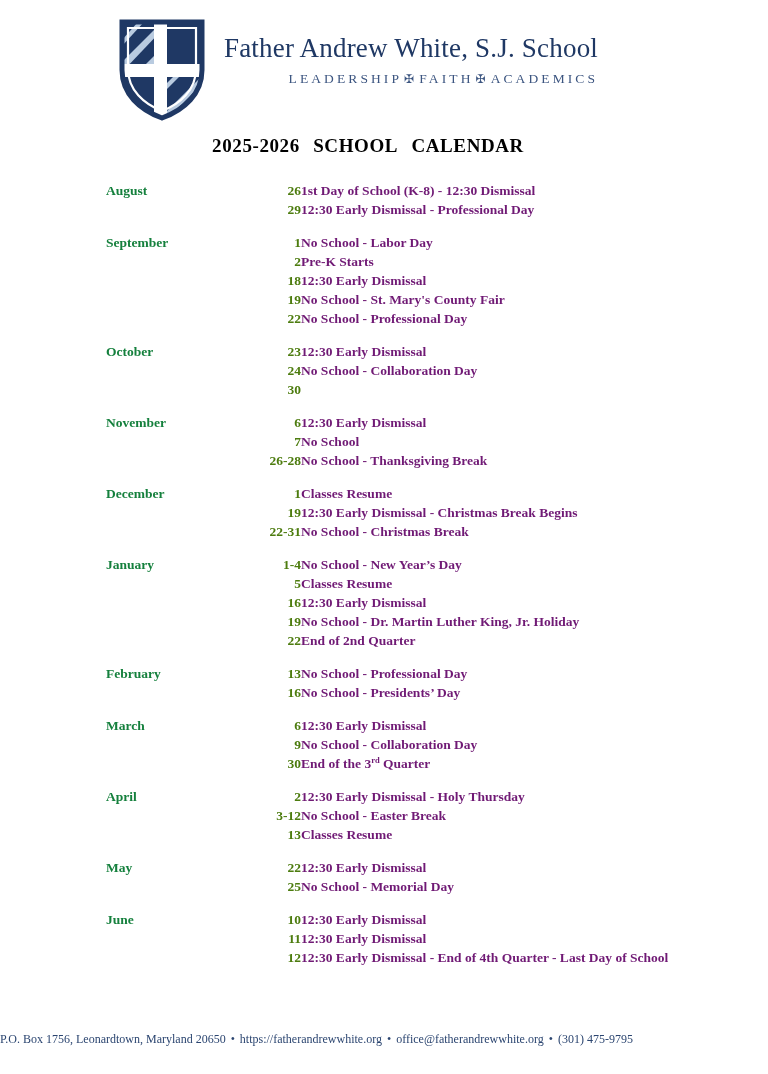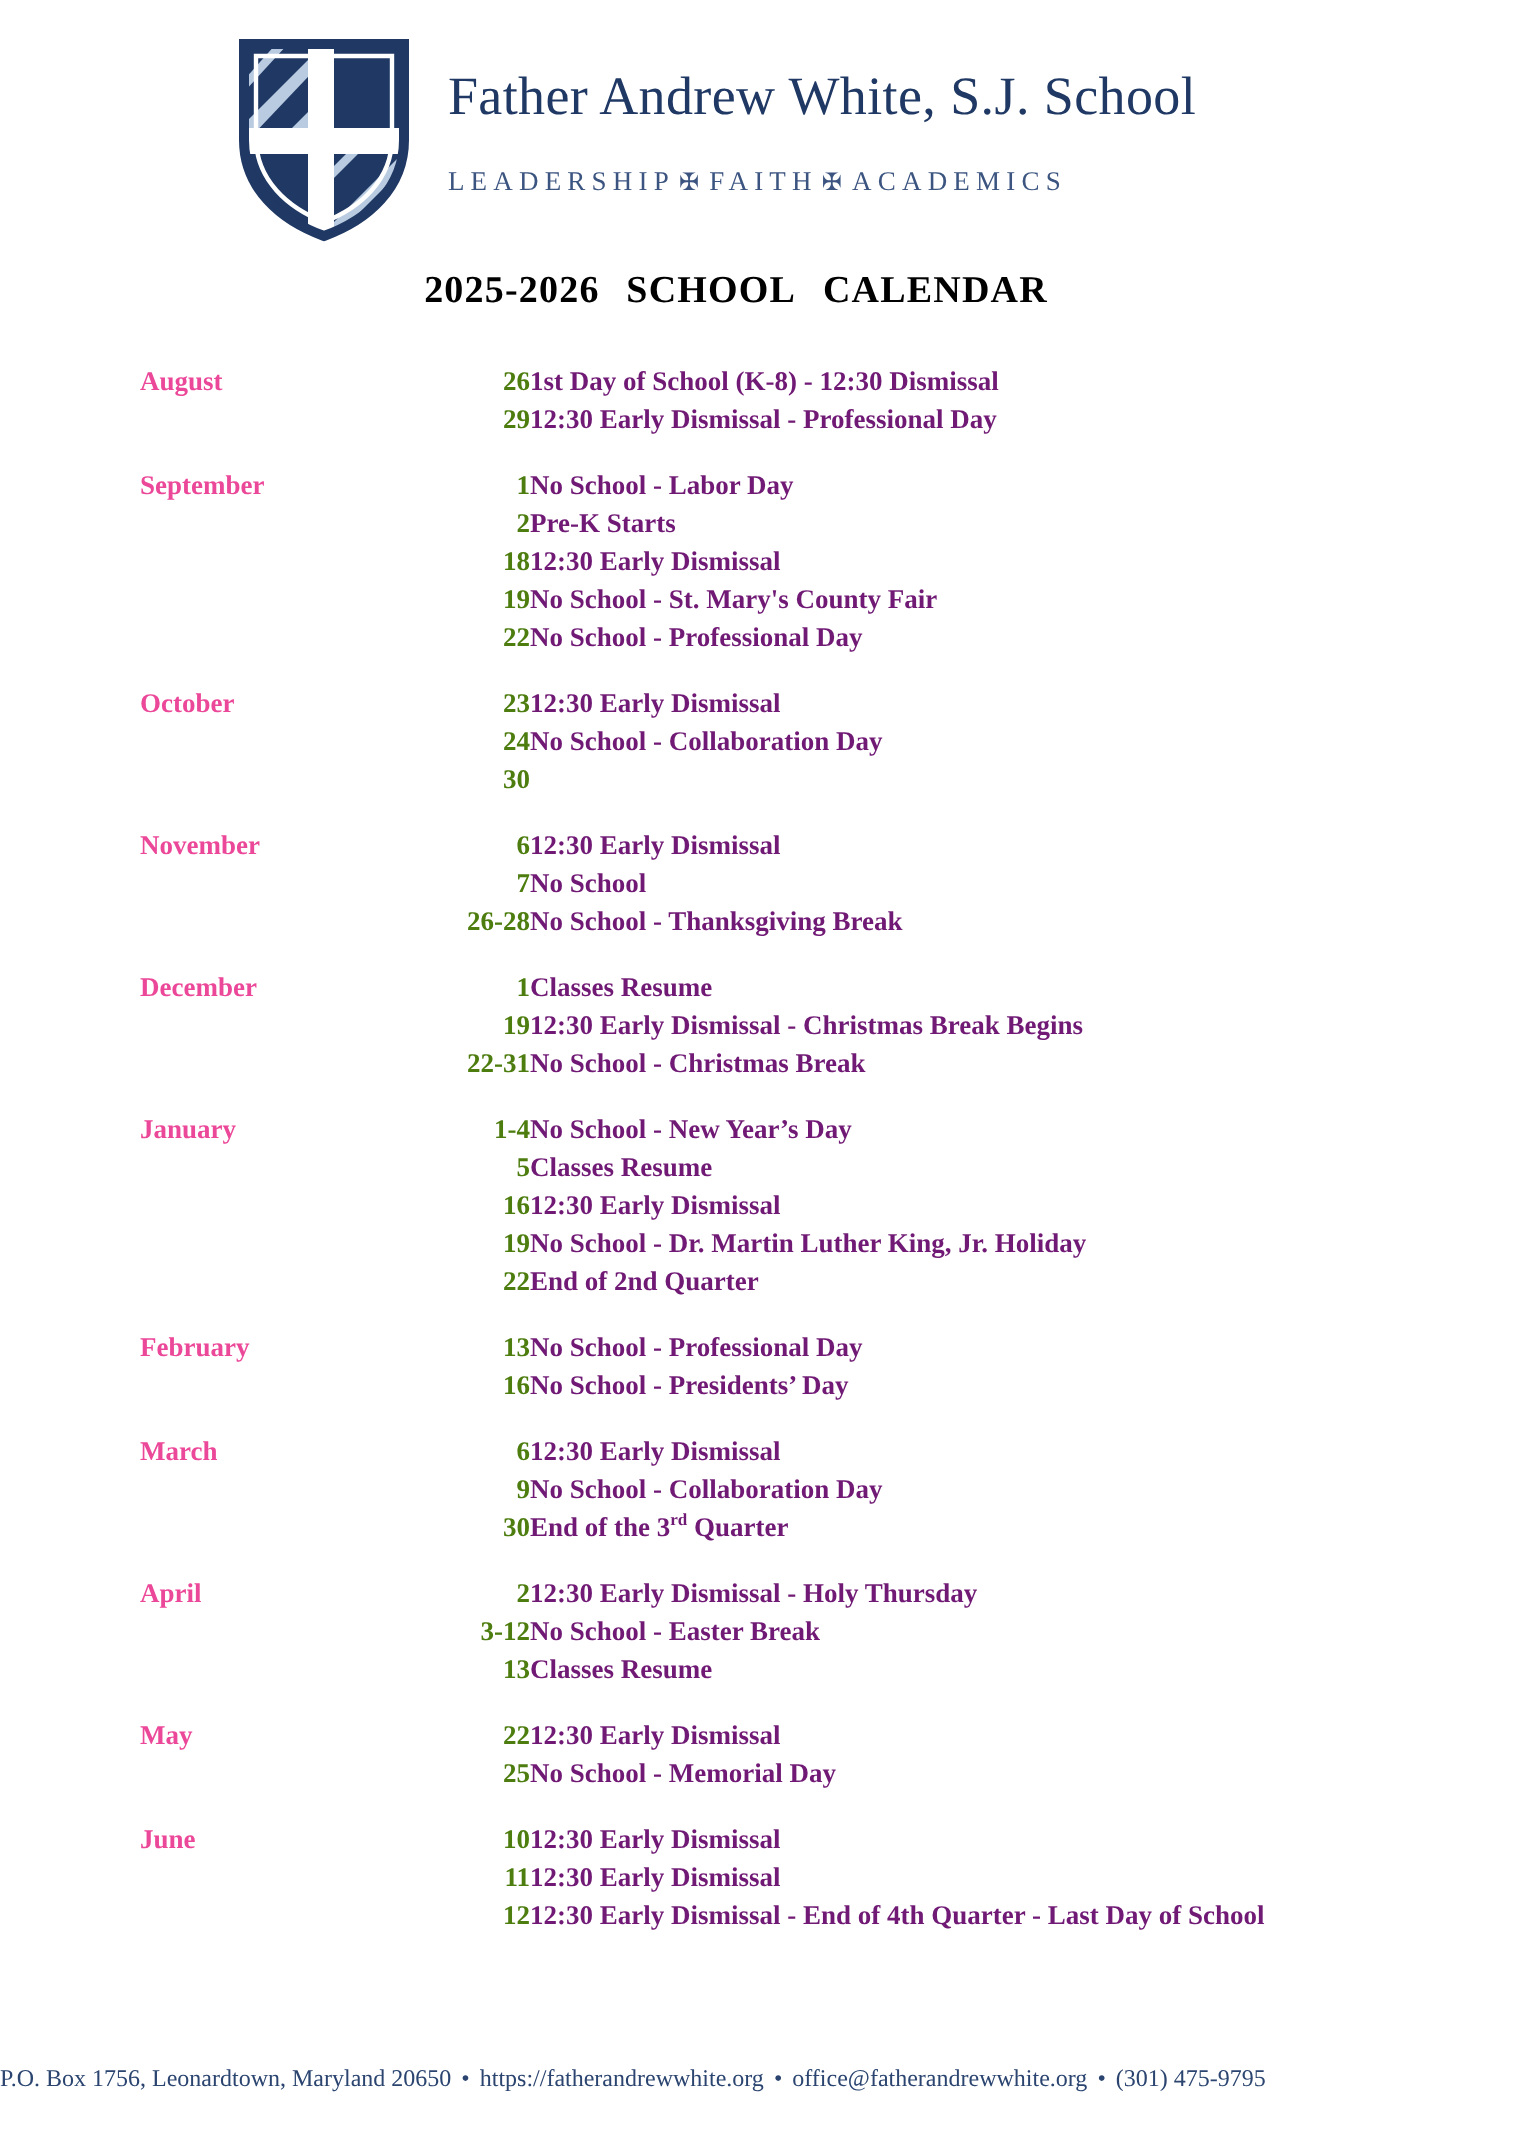--- a/index.html
+++ b/index.html
@@ -41,22 +41,23 @@
     color: #1f3864;
     letter-spacing: 0.2px;
     white-space: nowrap;
     line-height: 1.1;
   }
   .tagline {
     font-family: "Liberation Serif", "DejaVu Serif", serif;
     font-size: 13.5px;
     color: #3c5580;
     letter-spacing: 3.1px;
-    margin-top: 19px;
-    white-space: nowrap;
+    margin-top: 7px;
+    white-space: nowrap;
+    text-align: right;
   }
   .tagline .cross {
     font-size: 12px;
     color: #3c5580;
     padding: 0 2px;
   }
 
   
   .doc-title {
     position: absolute;
@@ -84,22 +85,23 @@
   .cal-row {
     display: flex;
     align-items: baseline;
     height: 19px;
   }
   .col-month {
     width: 97px;
     flex: 0 0 97px;
     font-size: 13.5px;
     font-weight: bold;
-    color: #ec4899;
-    white-space: nowrap;
+    color: #15803d;
+    white-space: nowrap;
+    margin-left: 36px;
   }
   .col-day {
     width: 98px;
     flex: 0 0 98px;
     font-size: 13.5px;
     font-weight: bold;
     color: #4d7c0f;
     white-space: nowrap;
     text-align: right;
   }

